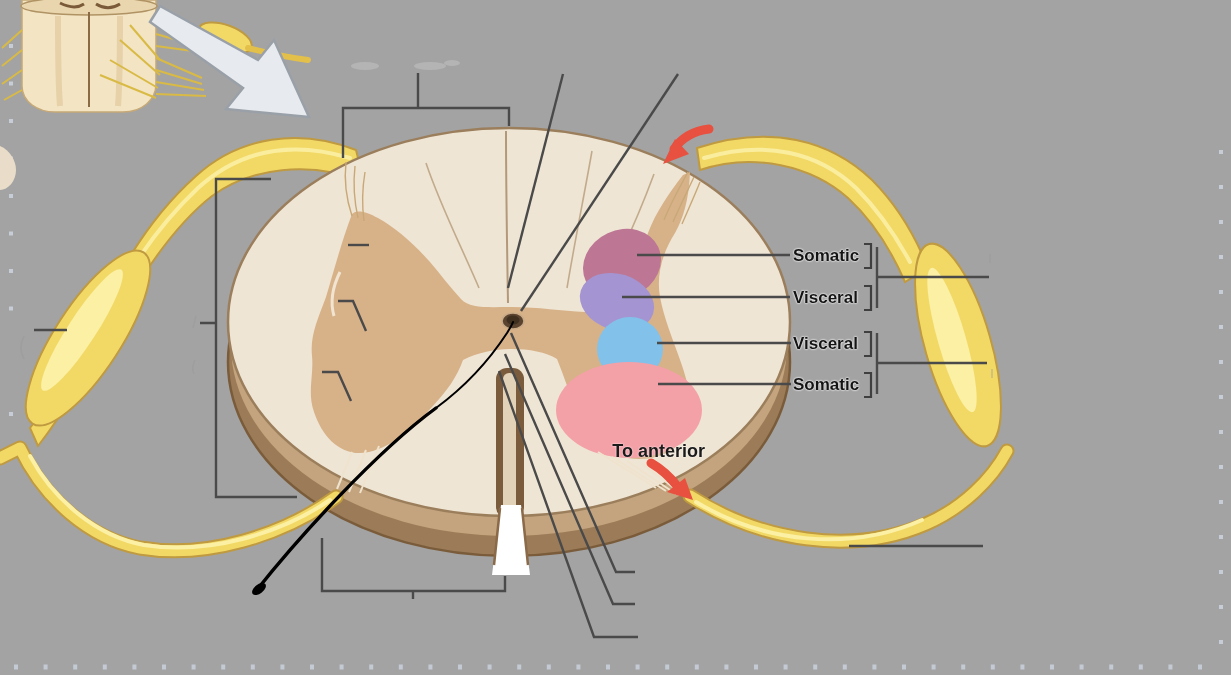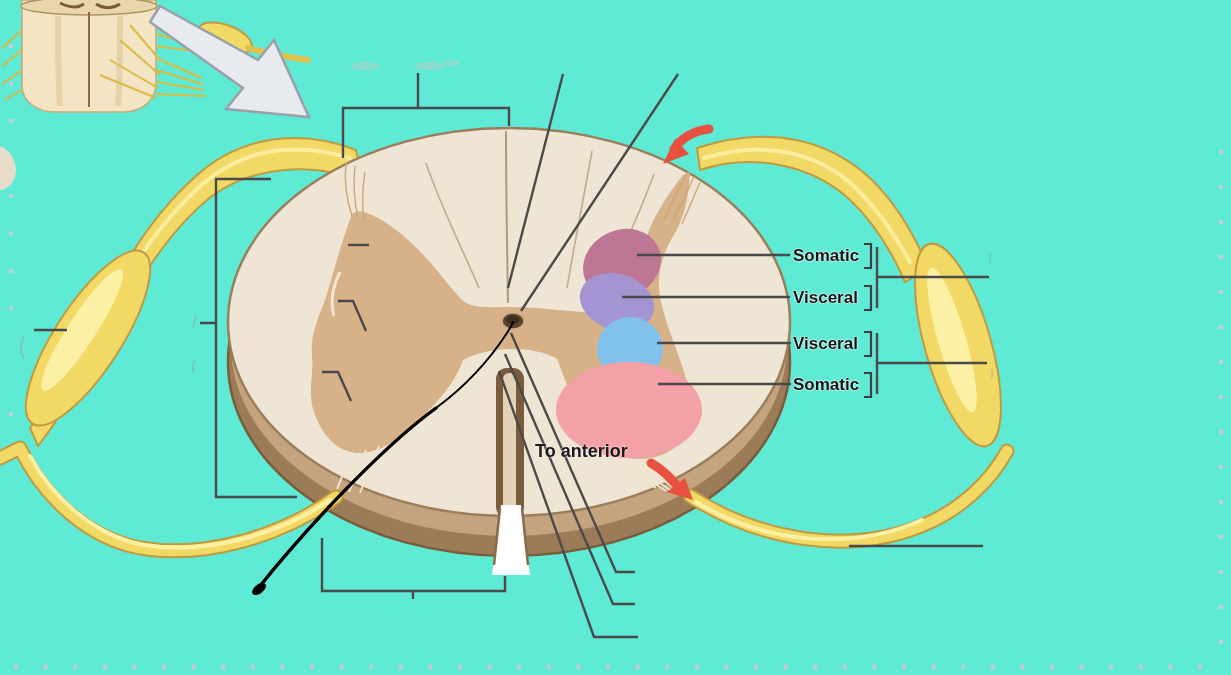--- a/index.html
+++ b/index.html
@@ -1,21 +1,21 @@
 <!DOCTYPE html>
 <html><head>
 <meta charset="utf-8">
 <style>
   html,body{margin:0;padding:0;background:#ffffff;}
-  .stage{position:relative;width:1231px;height:675px;background:#5eead4;overflow:hidden;
+  .stage{position:relative;width:1231px;height:675px;background:#a3a3a3;overflow:hidden;
          font-family:"Liberation Sans",sans-serif;}
   svg{position:absolute;left:0;top:0;}
   .lbl{position:absolute;font-weight:bold;font-size:17px;color:#141414;white-space:nowrap;
        text-shadow:0 0 2px #fff,0 0 2px #fff;}
-  .note{position:absolute;font-weight:bold;font-size:18px;color:#1b1b1b;width:170px;text-align:left;
+  .note{position:absolute;font-weight:bold;font-size:18px;color:#1b1b1b;width:170px;text-align:right;
         text-shadow:0 0 2px #fff;}
   
   .ll{stroke:#4a4a4a;stroke-width:2.4;fill:none;stroke-linecap:butt;}
   .br{stroke:#3f3f3f;stroke-width:2.2;fill:none;}
   .ghost{stroke:#9a9a9a;stroke-width:1.5;fill:none;opacity:.5;}
   .septa{stroke:#c2ab8c;stroke-width:1.6;fill:none;}
   .fanin{stroke:#c9a877;stroke-width:1.4;fill:none;}
   .fanout{stroke:#efe3cd;stroke-width:2;fill:none;}
   .nerveOut{stroke:#bf9a40;stroke-width:15;fill:none;stroke-linecap:round;}
   .nerveMid{stroke:#f2d966;stroke-width:11;fill:none;stroke-linecap:round;}

